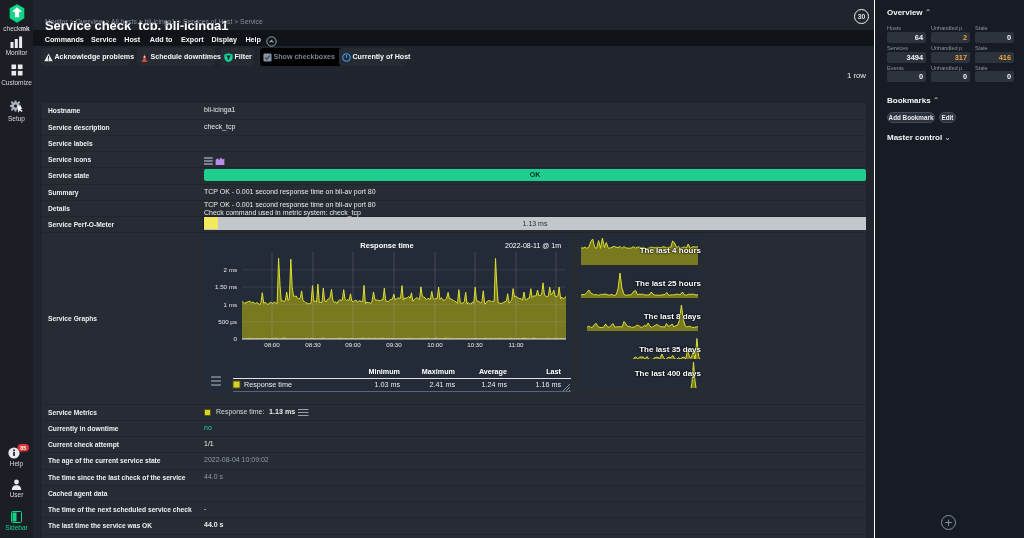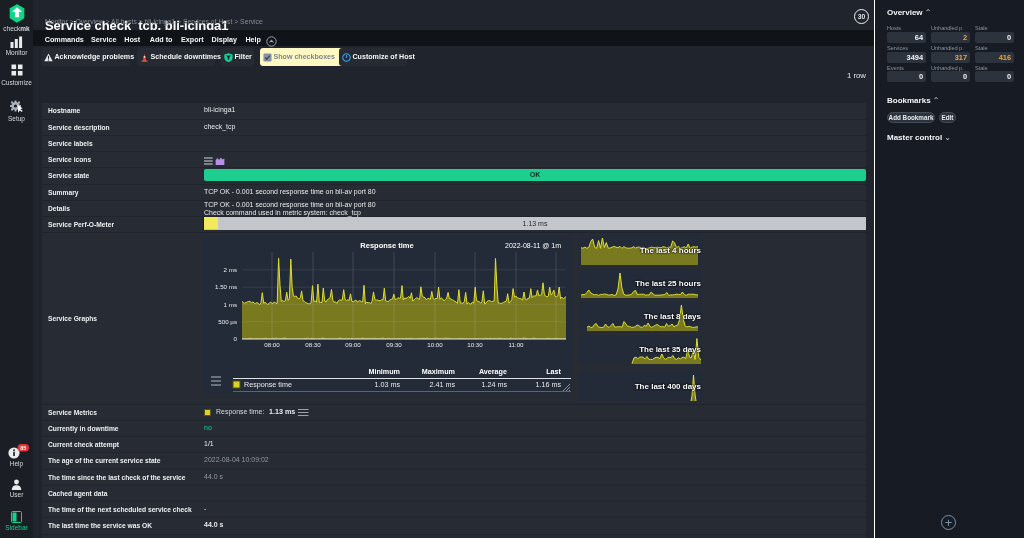--- a/index.html
+++ b/index.html
@@ -66,28 +66,28 @@
         </svg><i>Acknowledge problems</i></div>
 <div class="btn" style="left:96px;width:78px"><svg width="10" height="10" viewBox="0 0 10 10">
           <path d="M5,0.5 L7,9.5 L3,9.5 Z" fill="#e04f3e"></path>
           <rect x="1.5" y="8.2" width="7" height="1.4" rx="0.7" fill="#e04f3e"></rect>
           <path d="M4.2,3.5 L5.8,3.5 L6.1,5 L3.9,5 Z" fill="#fff"></path>
         </svg><i>Schedule downtimes</i></div>
 <div class="btn" style="left:180px;width:33px"><svg width="10" height="10" viewBox="0 0 10 10">
           <path d="M5,0.3 L9.6,1.8 L9.6,5.2 C9.6,7.8 7.6,9.2 5,10 C2.4,9.2 0.4,7.8 0.4,5.2 L0.4,1.8 Z" fill="#17cf9a"></path>
           <path d="M2.4,2.9 L7.6,2.9 L5.8,5.4 L5.8,7.6 L4.2,7.1 L4.2,5.4 Z" fill="#10281f"></path>
         </svg><i>Filter</i></div>
-<div class="btn" style="left:219px;width:84px;background:#fef9c3;color:#7d8590"><svg width="10" height="10" viewBox="0 0 10 10">
+<div class="btn" style="left:219px;width:84px;background:#000000;color:#7d8590"><svg width="10" height="10" viewBox="0 0 10 10">
           <rect x="0.5" y="0.5" width="9" height="9" rx="1.5" fill="#8593a6"></rect>
           <path d="M2.5,5 L4.2,7 L7.5,3" stroke="#39404c" stroke-width="1.3" fill="none"></path>
         </svg><i>Show checkboxes</i></div>
 <div class="btn" style="left:298px;width:68px"><svg width="10" height="10" viewBox="0 0 10 10">
           <circle cx="5" cy="5" r="4.2" fill="none" stroke="#3a9fe8" stroke-width="1.2"></circle>
           <line x1="5" y1="2.2" x2="5" y2="5.4" stroke="#3a9fe8" stroke-width="1.3"></line>
-        </svg><i>Customize of Host</i></div>
+        </svg><i>Currently of Host</i></div>
 </div>
 <div id="rowcount">1 row</div>
 <div id="table">
 <div class="row" style="top:16.25px;height:15.25px">
         <span class="lab">Hostname</span>
         <span class="v">bli-icinga1</span>
       </div>
 <div class="row" style="top:32.50px;height:15.25px">
         <span class="lab">Service description</span>
         <span class="v">check_tcp</span>
@@ -201,21 +201,21 @@
 </svg>
             <span>The last 8 days</span>
           </div>
 <div class="pv" style="top:101.3px">
 <svg width="122" height="29" viewBox="0 0 122 29">
 <path d="M53.0,28.5 L55.0,22.9 L56.9,22.1 L58.7,23.7 L60.5,22.2 L62.4,22.0 L64.2,22.1 L66.1,23.9 L68.0,21.5 L69.8,24.3 L71.7,24.4 L73.5,24.4 L75.3,23.1 L77.2,22.3 L79.0,22.5 L80.9,23.6 L82.8,19.0 L84.6,22.6 L86.5,24.7 L88.3,23.0 L90.2,22.3 L92.0,22.7 L93.8,20.5 L95.7,23.6 L97.6,24.5 L99.4,22.6 L101.2,24.0 L103.1,22.6 L105.0,22.1 L106.8,23.8 L108.7,14.0 L110.5,22.2 L112.3,22.8 L114.2,16.0 L116.1,24.6 L117.9,3.5 L119.8,22.3 L122.0,25.0 L122.0,29 L53.0,29 Z" fill="#797920"></path>
 <path d="M53.0,28.5 L55.0,22.9 L56.9,22.1 L58.7,23.7 L60.5,22.2 L62.4,22.0 L64.2,22.1 L66.1,23.9 L68.0,21.5 L69.8,24.3 L71.7,24.4 L73.5,24.4 L75.3,23.1 L77.2,22.3 L79.0,22.5 L80.9,23.6 L82.8,19.0 L84.6,22.6 L86.5,24.7 L88.3,23.0 L90.2,22.3 L92.0,22.7 L93.8,20.5 L95.7,23.6 L97.6,24.5 L99.4,22.6 L101.2,24.0 L103.1,22.6 L105.0,22.1 L106.8,23.8 L108.7,14.0 L110.5,22.2 L112.3,22.8 L114.2,16.0 L116.1,24.6 L117.9,3.5 L119.8,22.3 L122.0,25.0" fill="none" stroke="#dede30" stroke-width="1"></path>
 </svg>
             <span>The last 35 days</span>
           </div>
-<div class="pv" style="top:139px">
+<div class="pv" style="top:126px">
 <svg width="122" height="29" viewBox="0 0 122 29">
 <path d="M112.0,29.0 L113.0,24.0 L114.5,3.0 L116.0,22.0 L117.0,29.0 L117.0,29 L112.0,29 Z" fill="#797920"></path>
 <path d="M112.0,29.0 L113.0,24.0 L114.5,3.0 L116.0,22.0 L117.0,29.0" fill="none" stroke="#dede30" stroke-width="1"></path>
 </svg>
             <span>The last 400 days</span>
           </div>
 </div>
       </div>
 <div class="row" style="top:317.50px;height:15.25px">
         <span class="lab">Service Metrics</span>

